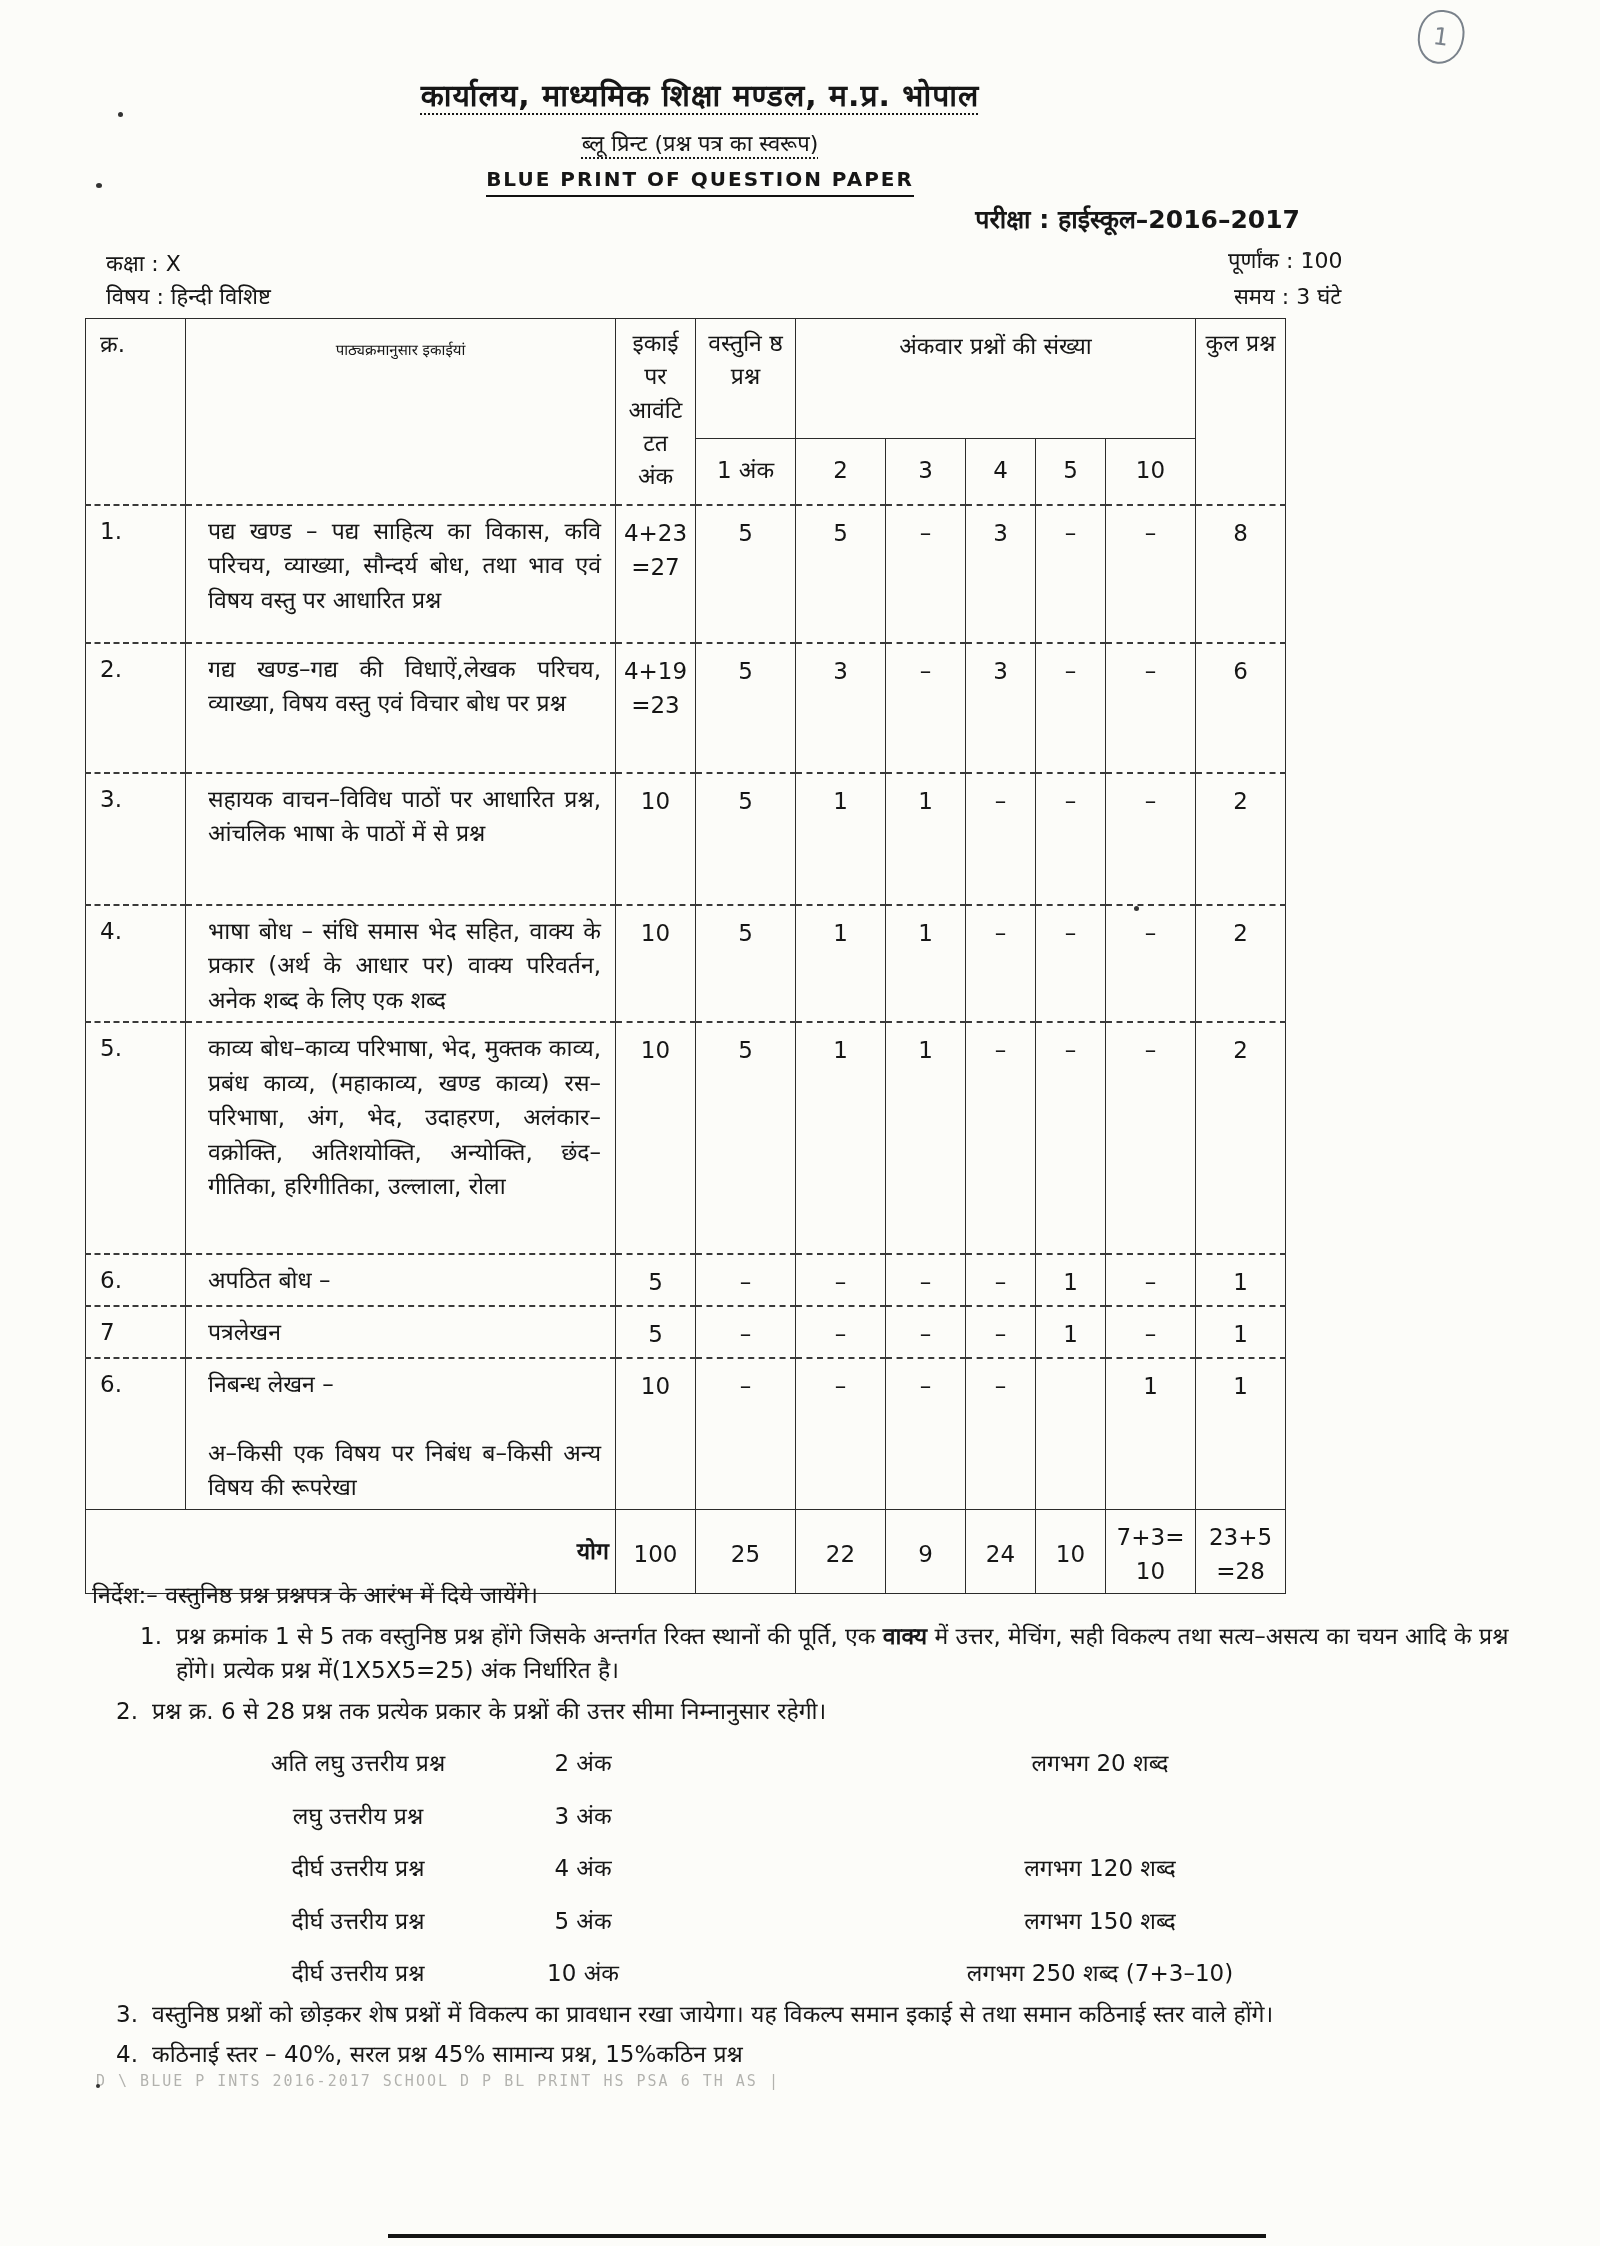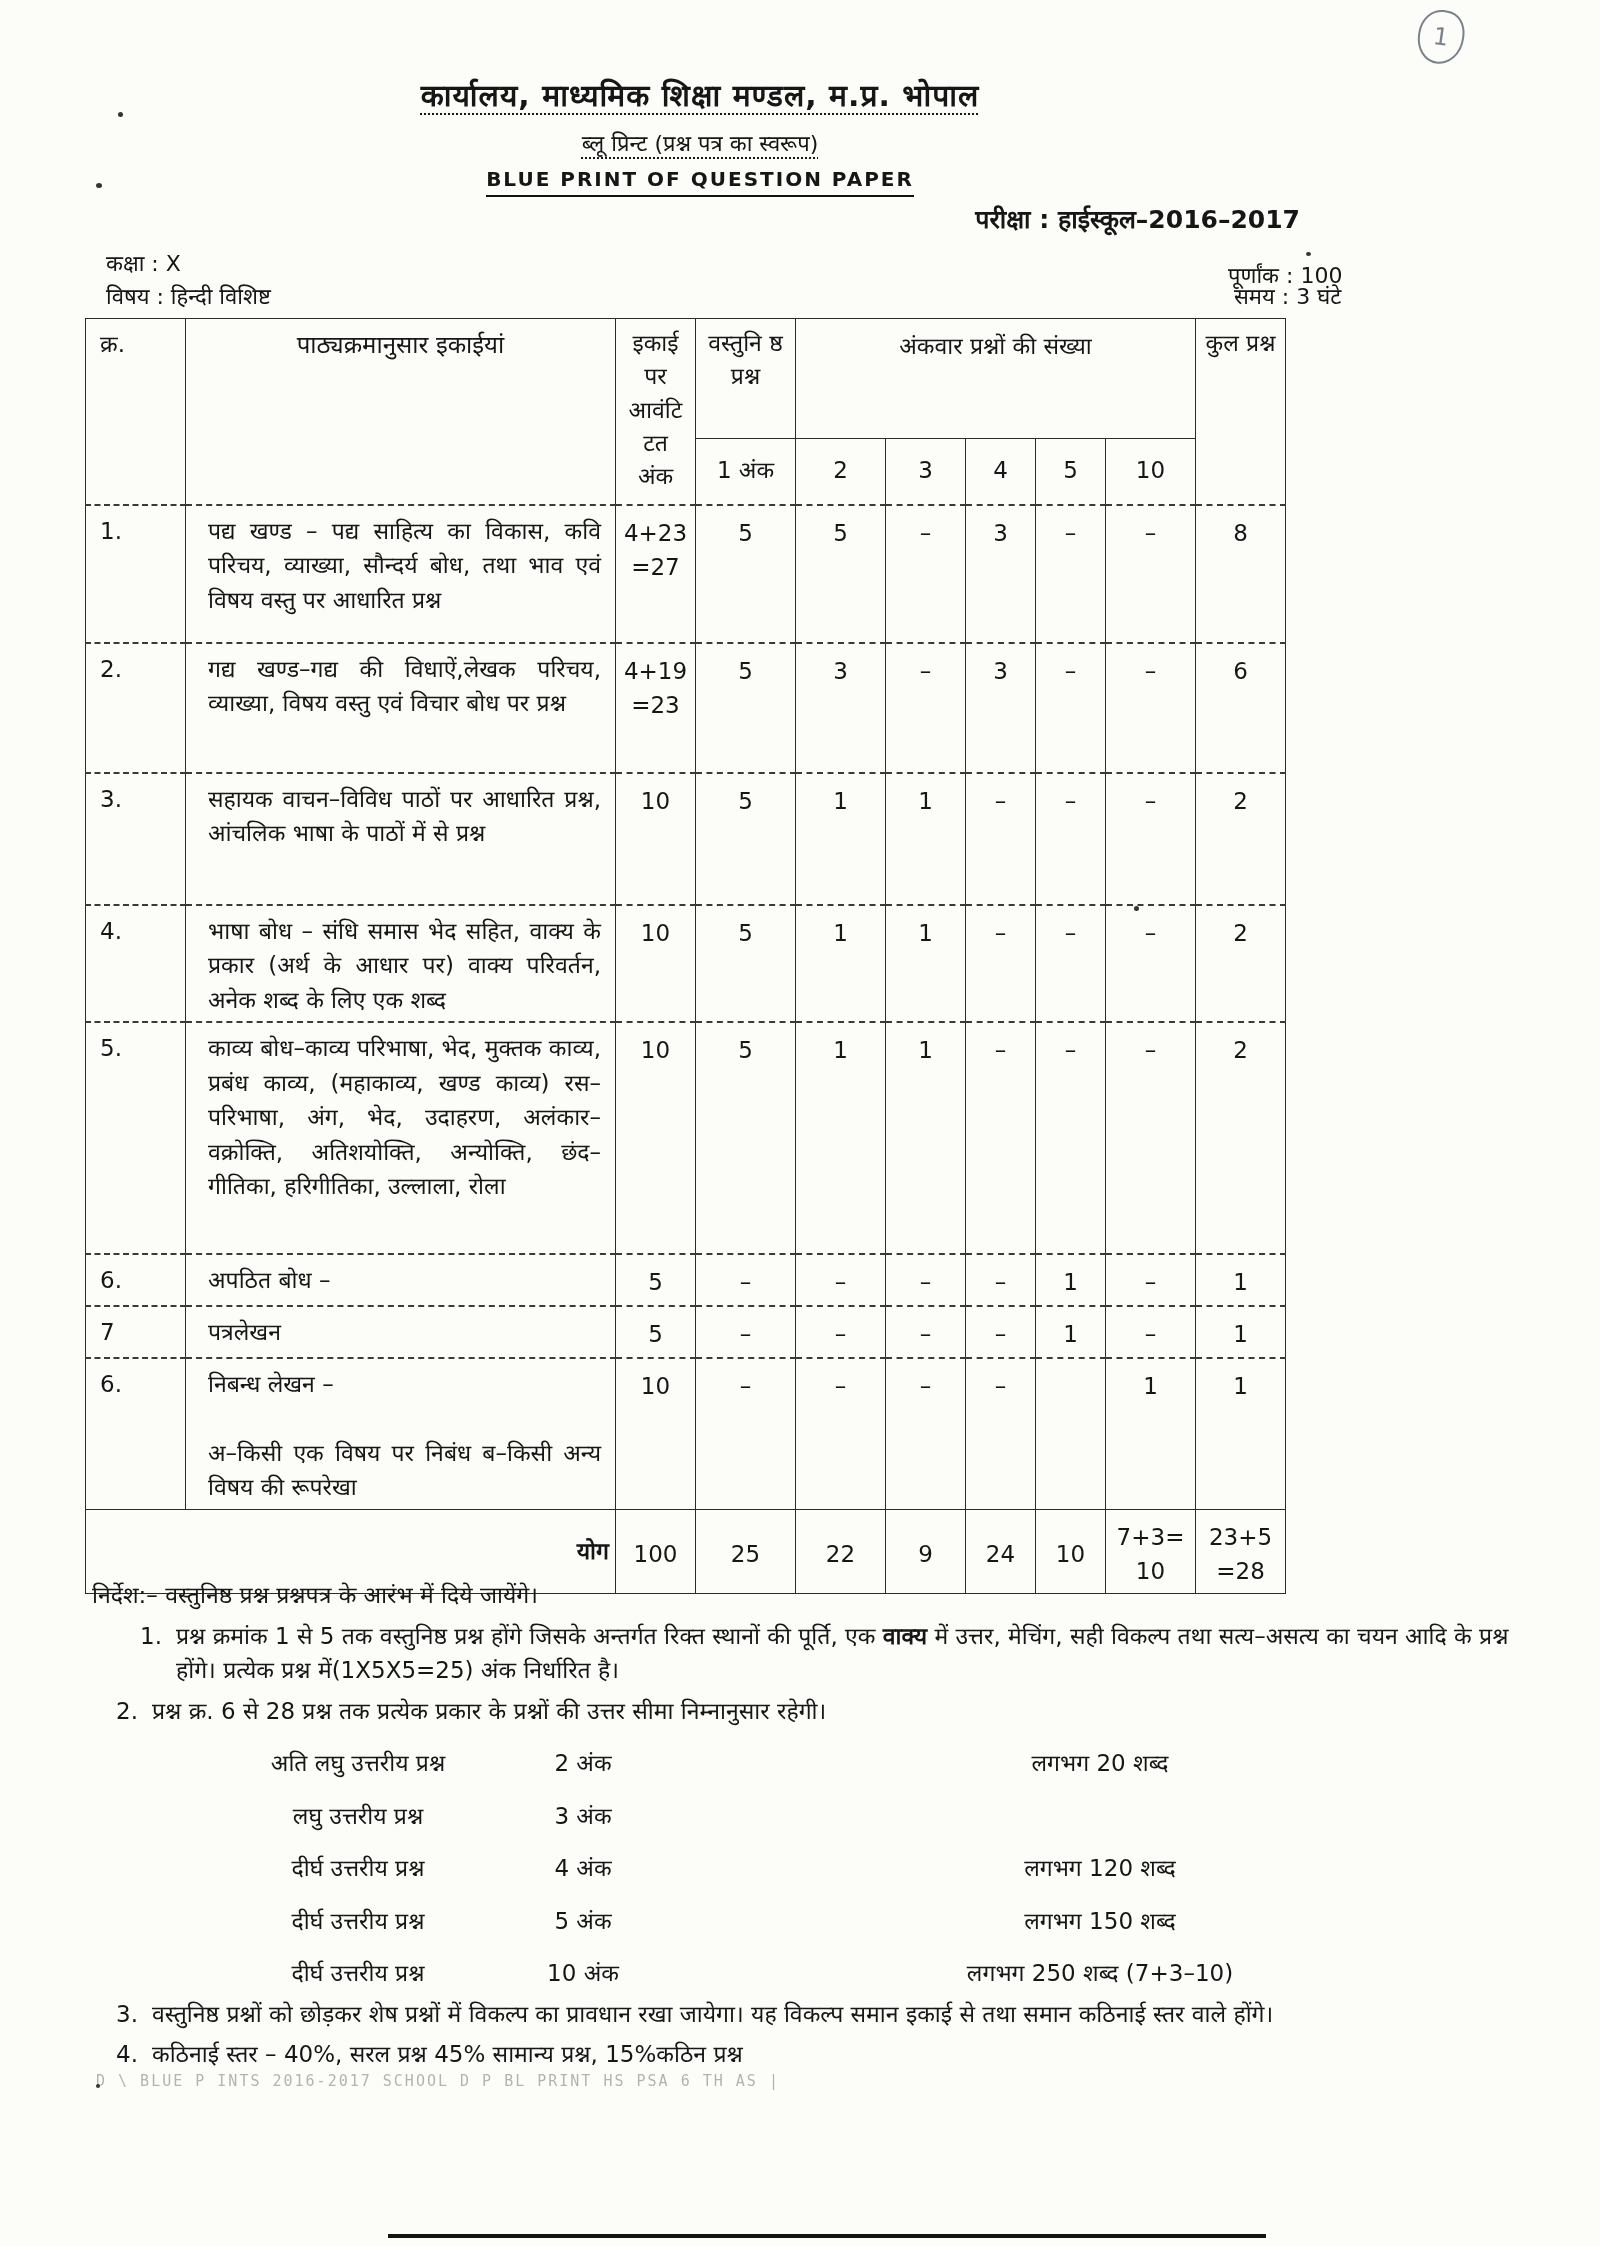--- a/index.html
+++ b/index.html
@@ -21,39 +21,39 @@
   .titles{position:absolute;left:100px;top:74px;width:1200px;text-align:center;}
   .t1{font-size:30px;font-weight:bold;letter-spacing:1px;
       text-decoration:underline dotted 2px;text-underline-offset:7px;}
   .t2{font-size:22px;margin-top:12px;text-decoration:underline dotted 2px;text-underline-offset:6px;}
   .t3{font-size:20px;font-weight:bold;letter-spacing:2px;margin-top:10px;}
   .t3 span{border-bottom:2.5px solid #111;padding-bottom:4px;}
   .t4{font-size:25px;font-weight:bold;margin-top:10px;text-align:right;}
   .meta{position:absolute;font-size:22px;white-space:nowrap;}
   .m-class{left:106px;top:247px;}
   .m-subject{left:106px;top:280px;}
-  .m-marks{left:1228px;top:259px;}
+  .m-marks{left:1228px;top:244px;}
   .m-time{left:1234px;top:280px;}
   
   .bp-table{
     position:absolute;left:85px;top:318px;width:1200px;
     border-collapse:collapse;table-layout:fixed;
     font-size:23px;line-height:1.5;
   }
   .bp-table td{
     border:1.6px solid #2b2b2b;
     vertical-align:top;padding:4px 6px;
     word-wrap:break-word;
   }
   .bp-table tr.body-row>td{border-top:2px dashed #3a3a3a;}
   .bp-table .c-sno{text-align:left;padding-left:14px;padding-top:8px;}
   .bp-table .c-unit{text-align:justify;padding:8px 14px 4px 22px;}
   .bp-table .c-num{text-align:center;padding-top:10px;}
   .bp-table .hc{text-align:center;font-weight:normal;}
-  .bp-table .h-units{font-size:24px;padding-top:8px;}
+  .bp-table .h-units{font-size:15px;padding-top:20px;}
   .bp-table .h-stack{line-height:1.45;padding-top:8px;}
   .unit-p2{margin-top:34px;}
   .yog-label{text-align:right;padding-right:16px;font-weight:bold;}
   .yog td{vertical-align:middle;border-top:1.6px solid #2b2b2b;}
   
   .instr{position:absolute;left:92px;top:1578px;width:1460px;font-size:23px;line-height:1.5;}
   .instr-head{margin-bottom:4px;}
   .instr-item{display:flex;margin-top:6px;}
   .instr-no{width:46px;flex:none;text-align:right;padding-right:14px;}
   .instr-no2{width:70px;flex:none;text-align:right;padding-right:14px;}

